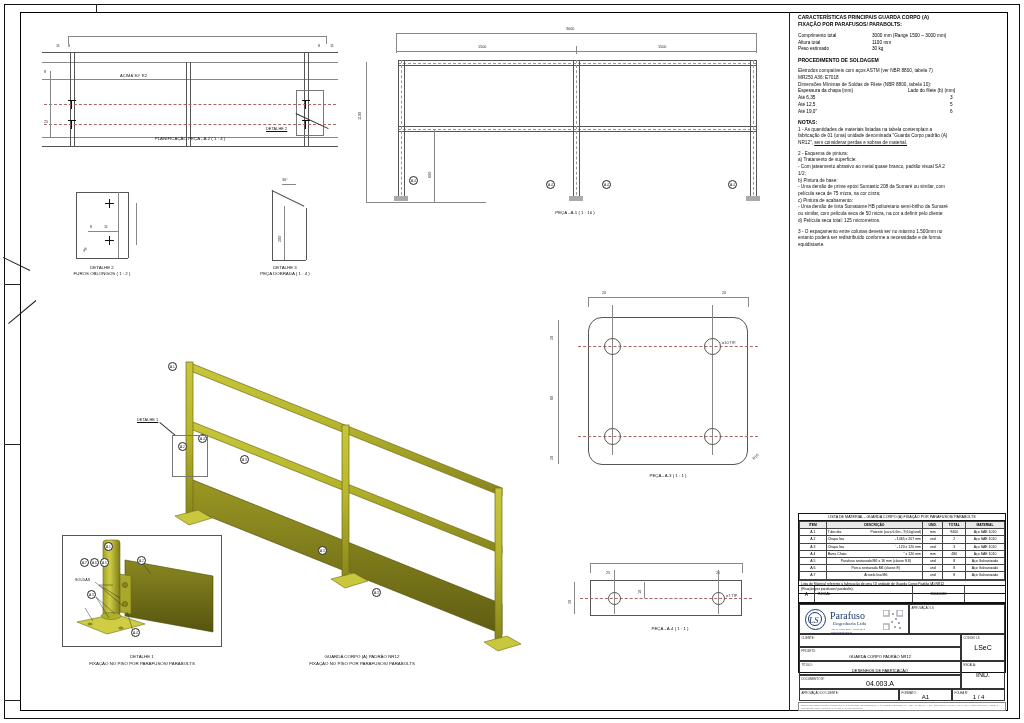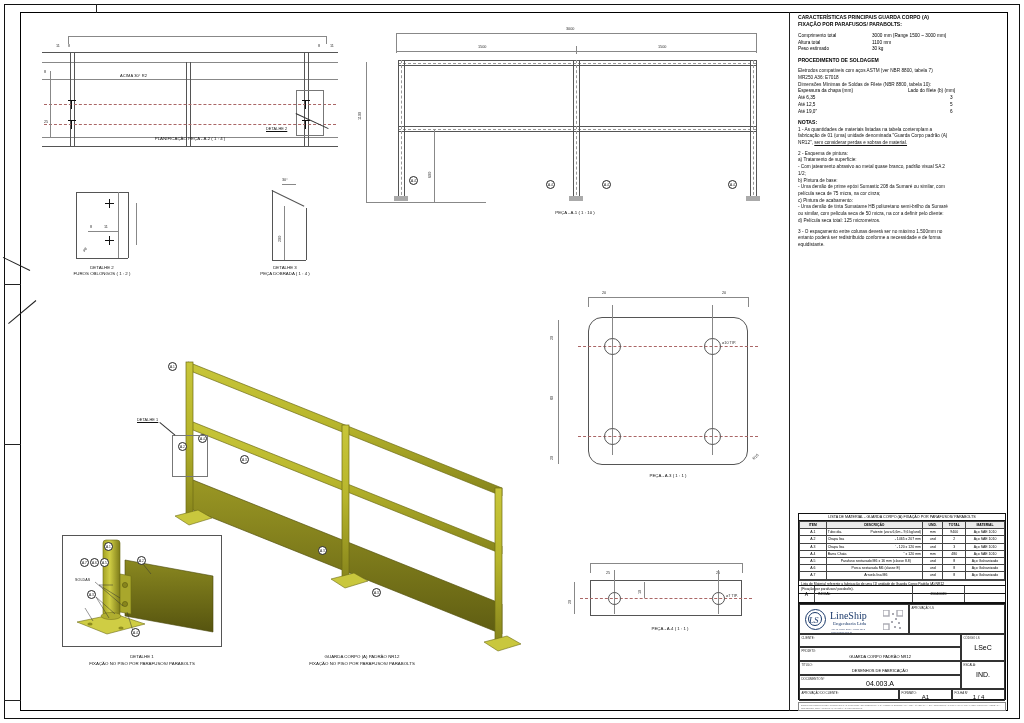--- a/index.html
+++ b/index.html
@@ -52,21 +52,21 @@
   #mat .footnote { font-size:3.4px; line-height:4.8px; padding:1.4px 2px; border-top:0.6px solid #444; }
 
   
   #rev { position:absolute; left:798px; top:585px; width:208px; height:18px; border:0.8px solid #111; display:flex; align-items:center; }
   #rev .a { width:16px; text-align:center; font-size:5px; border-right:0.6px solid #444; height:100%; display:flex; align-items:center; justify-content:center;}
   #rev .b { flex:1; font-size:3.6px; padding-left:3px; border-right:0.6px solid #444; height:100%; display:flex; align-items:center;}
   #rev .c { width:52px; font-size:3.6px; text-align:center; border-right:0.6px solid #444; height:100%; display:flex; align-items:center; justify-content:center;}
   #rev .d { width:40px; }
 
   
-  #tb { position:absolute; left:798px; top:603px; width:208px; height:97px; border:0.8px solid #111;padding-left:32px; }
+  #tb { position:absolute; left:798px; top:603px; width:208px; height:70px; border:0.8px solid #111;padding-left:32px; }
   .tb-cell { position:absolute; border:0.6px solid #333; }
   .tb-lbl { position:absolute; font-size:2.9px; color:#222; left:1.5px; top:0.8px; }
   .tb-val { position:absolute; width:100%; text-align:center; font-size:7px; color:#000; }
   .tb-val-s { position:absolute; width:100%; text-align:center; font-size:4px; color:#000; }
 
   
   #logo { position:absolute; left:0; top:0; width:110px; height:30px; }
   .logo-seal { position:absolute; left:5px; top:4px; width:21px; height:21px; border-radius:50%; border:1.1px solid #1b3a6b; }
   .logo-seal2 { position:absolute; left:8.4px; top:7.4px; width:14px; height:14px; border-radius:50%; border:0.8px solid #1b3a6b; }
   .logo-ls { position:absolute; left:9px; top:9.5px; font-size:9px; color:#1b3a6b; font-family:"Liberation Serif", serif; font-style:italic; }
@@ -549,21 +549,21 @@
     <div class="d"></div>
   </div>
 
   <div id="tb">
 
     <div class="tb-cell" style="left:0; top:0; width:110px; height:30px;">
       <div id="logo">
         <div class="logo-seal"></div>
         <div class="logo-seal2"></div>
         <div class="logo-ls">LS</div>
-        <div class="logo-name">LineShip</div>
+        <div class="logo-name">Parafuso</div>
         <div class="logo-sub">Engenharia Ltda</div>
         <div class="logo-addr">
           <div>+55 48 99289 2936 / 99231 1293</div>
           <div>www.lineship.com.br</div>
         </div>
         <svg class="logo-qr" viewBox="0 0 20 20">
           <rect x="0" y="0" width="6" height="6" fill="none" stroke="#556" stroke-width="1.4"></rect>
           <rect x="14" y="0" width="6" height="6" fill="none" stroke="#556" stroke-width="1.4"></rect>
           <rect x="0" y="14" width="6" height="6" fill="none" stroke="#556" stroke-width="1.4"></rect>
           <rect x="9" y="3" width="2" height="2" fill="#556"></rect>

